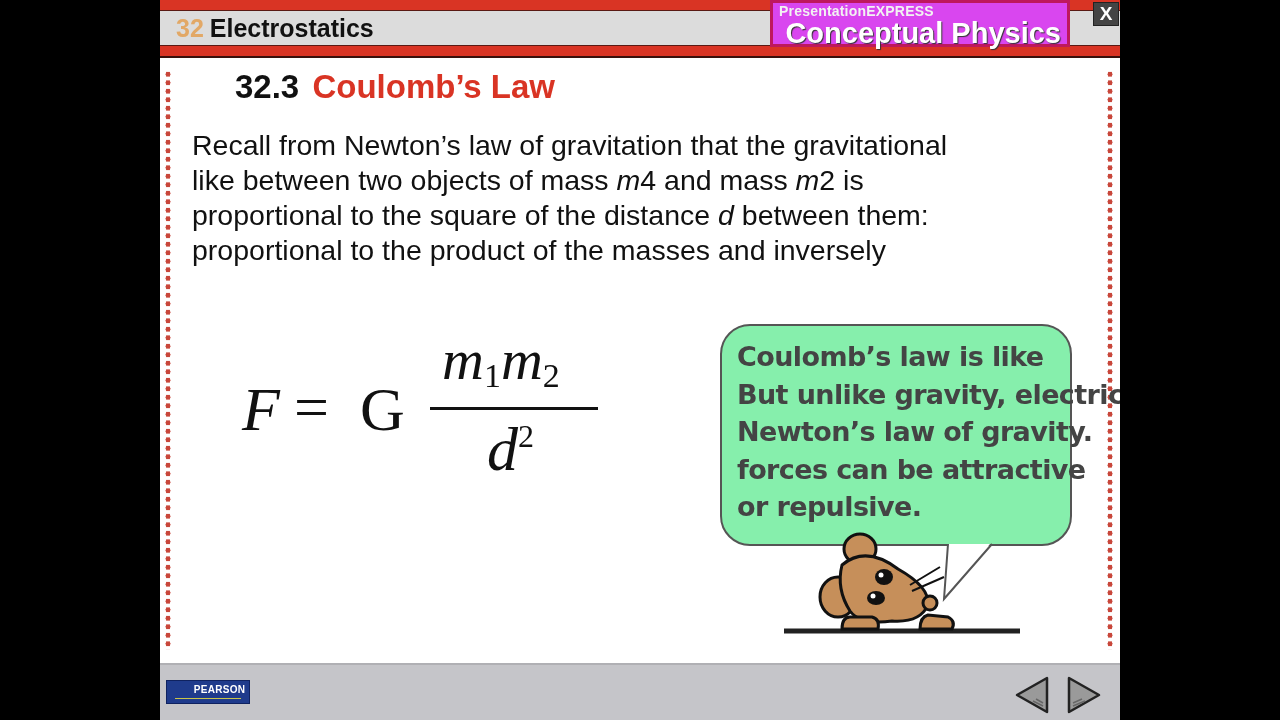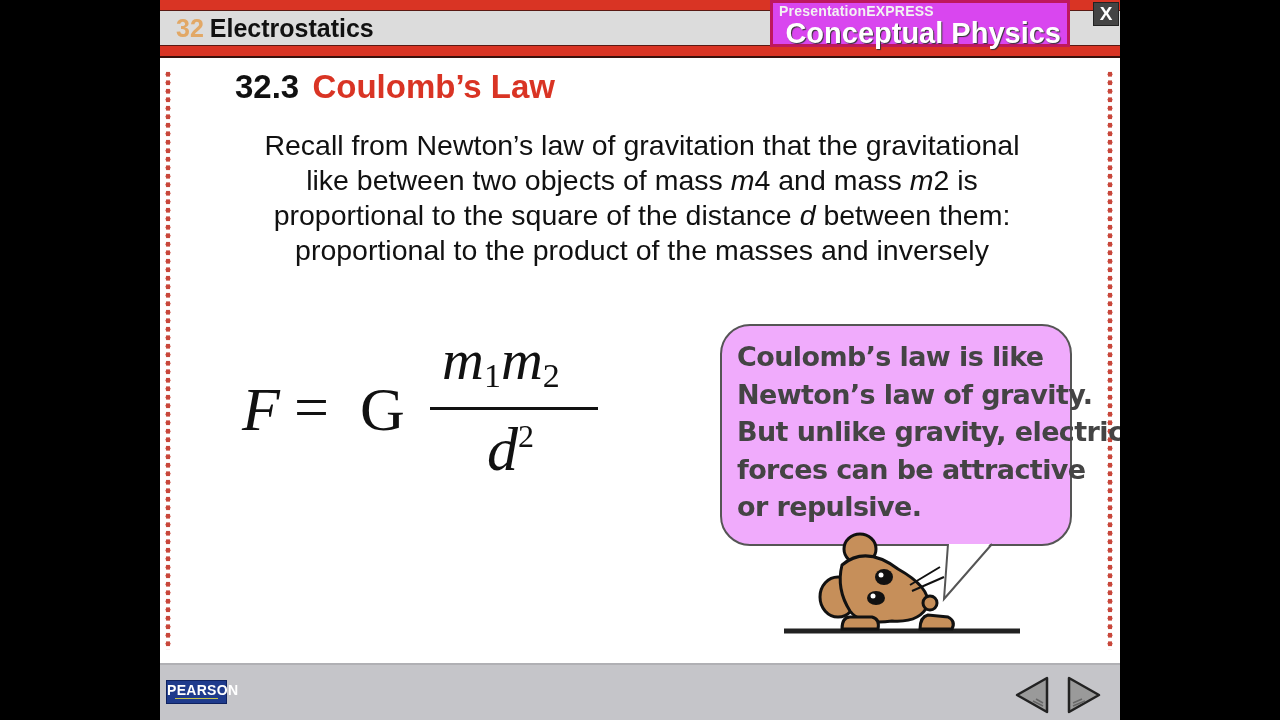--- a/index.html
+++ b/index.html
@@ -20,40 +20,40 @@
   .dots { position:absolute; top:70px; width:6px; height:580px;
     background-image: radial-gradient(circle, #c8463a 2.4px, transparent 2.7px);
     background-size:6px 8.5px; background-repeat:repeat-y; }
   .dots.left { left:5px; }
   .dots.right { left:947px; }
   
   .sec-title { position:absolute; left:33px; top:68px; font-size:33px; font-weight:bold; white-space:nowrap;margin-left:42px; }
   .sec-title .n { color:#111; }
   .sec-title .t { color:#d93424; margin-left:4px; }
   .body-text { position:absolute; left:32px; top:128px; width:900px; font-size:28.5px; line-height:35px; color:#111; }
-  .body-text .ln { display:block; white-space:nowrap;text-align:center; }
+  .body-text .ln { display:block; white-space:nowrap; }
   
   .formula { position:absolute; left:82px; top:332px; width:380px; height:150px; font-family:"Liberation Serif", serif; color:#111; }
   .formula .F { position:absolute; left:0; top:42px; font-size:62px; font-style:italic; }
   .formula .eq { position:absolute; left:52px; top:40px; font-size:62px; }
   .formula .G { position:absolute; left:118px; top:42px; font-size:62px; }
   .formula .numr { position:absolute; left:200px; top:-6px; font-size:58px; font-style:italic; white-space:nowrap; }
   .formula .numr sub { font-size:34px; font-style:normal; position:relative; top:8px; vertical-align:baseline; }
   .formula .bar { position:absolute; left:188px; top:75px; width:168px; height:3px; background:#111; }
   .formula .den { position:absolute; left:245px; top:82px; font-size:62px; font-style:italic; }
   .formula .den sup { font-size:32px; font-style:normal; vertical-align:top; position:relative; top:4px; }
   
-  .bubble { position:absolute; left:560px; top:324px; width:352px; height:222px; border:2px solid #555; border-radius:30px; background:#f0abfc; box-sizing:border-box; }
+  .bubble { position:absolute; left:560px; top:324px; width:352px; height:222px; border:2px solid #555; border-radius:30px; background:#86efac; box-sizing:border-box; }
   .bubble-text { position:absolute; left:15px; top:12px; font-size:27px; line-height:37.5px; color:#444; font-weight:bold; font-family:"DejaVu Sans", sans-serif; letter-spacing:-0.6px; }
   .bubble-text .ln { display:block; white-space:nowrap; }
   .tail { position:absolute; left:770px; top:543px; }
   .mouse { position:absolute; left:620px; top:525px; }
   
   .footer { position:absolute; left:0; top:663px; width:960px; height:57px; background:#c5c5c9; border-top:2px solid #b0b0b4; }
-  .pearson { position:absolute; left:6px; top:15px; width:59px; height:22px; background:#1f3b8c; border:1px solid #0f2260; color:#fff; font-size:14px; font-weight:bold; text-align:center; line-height:18px; letter-spacing:0.3px; }
+  .pearson { position:absolute; left:6px; top:15px; width:59px; height:22px; background:#1f3b8c; border:1px solid #0f2260; color:#fff; font-size:10px; font-weight:bold; text-align:center; line-height:18px; letter-spacing:0.3px;padding-left:23px; }
   .pearson::after { content:""; position:absolute; left:8px; right:8px; bottom:4px; height:1px; background:#c9c54a; }
   .nav { position:absolute; top:10px; width:40px; height:40px; cursor:pointer; }
   .nav.prev { left:853px; }
   .nav.next { left:903px; }
 </style>
 </head>
 <body>
 
 <div class="slide">
 
@@ -92,22 +92,22 @@
     <span class="eq">=</span>
     <span class="G">G</span>
     <span class="numr"><span>m</span><sub>1</sub><span>m</span><sub>2</sub></span>
     <div class="bar"></div>
     <span class="den"><span>d</span><sup>2</sup></span>
   </div>
 
   <div class="bubble">
     <div class="bubble-text">
       <span class="ln">Coulomb’s law is like</span>
+      <span class="ln">But unlike gravity, electric</span>
       <span class="ln">Newton’s law of gravity.</span>
-      <span class="ln">But unlike gravity, electric</span>
       <span class="ln">forces can be attractive</span>
       <span class="ln">or repulsive.</span>
     </div>
   </div>
   <svg class="tail" width="80" height="60" viewBox="0 0 80 60">
     <polygon points="2,1 18,1 16,56 60,1 70,1" fill="#fff" stroke="none"></polygon>
     <polyline points="18,1 14,56 62,1" fill="none" stroke="#555" stroke-width="2"></polyline>
   </svg>
 
   <svg class="mouse" width="240" height="120" viewBox="0 0 240 120">

